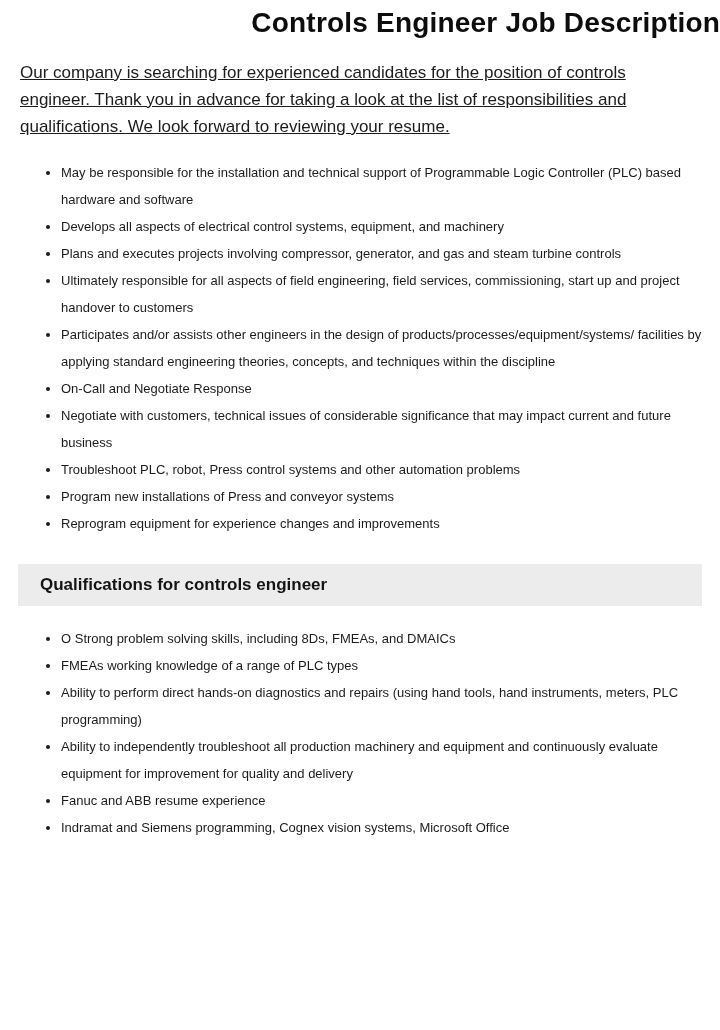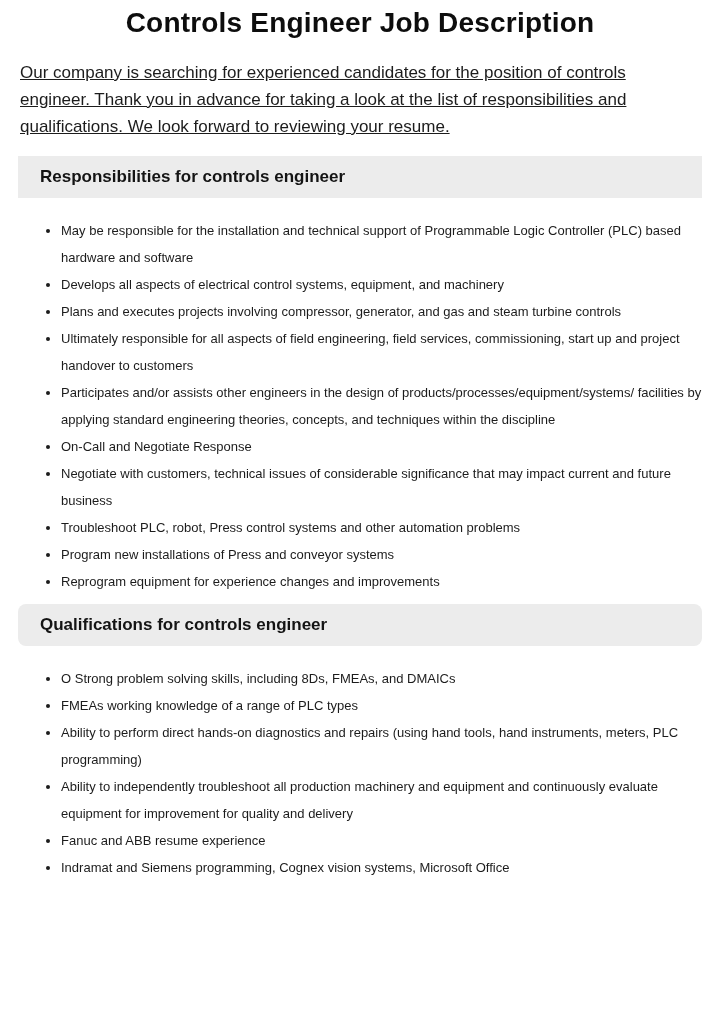--- a/index.html
+++ b/index.html
@@ -17,21 +17,21 @@
   }
   .page {
     width: 720px;
     height: 1030px;
   }
   .title {
     margin: 6px 0 0 0;
     font-size: 28px;
     line-height: 34px;
     font-weight: bold;
-    text-align: center;
+    text-align: right;
     color: #0d0d0d;
     letter-spacing: 0.2px;
   }
   .intro {
     margin: 19px 20px 0 20px;
     font-size: 17px;
     line-height: 27px;
     color: #1c1c1c;
     text-decoration: underline;
   }
@@ -42,22 +42,21 @@
     display: flex;
     align-items: center;
     padding: 0 22px;
   }
   .section-bar span {
     font-size: 17px;
     font-weight: bold;
     color: #141414;
   }
   .section-bar.second {
-    margin-top: 9px;
-    border-radius: 8px;
+    margin-top: 27px;
   }
   ul.bullets {
     margin: 19px 18px 0 0;
     padding: 0 0 0 61px;
     font-size: 13px;
     line-height: 27px;
     color: #1c1c1c;
   }
   ul.bullets li {
     margin: 0;
@@ -70,23 +69,20 @@
 </style>
 </head>
 <body>
 
 <div class="page">
 
   <h1 class="title">Controls Engineer Job Description</h1>
 
   <p class="intro">Our company is searching for experienced candidates for the position of controls engineer. Thank you in advance for taking a look at the list of responsibilities and qualifications. We look forward to reviewing your resume.</p>
 
-  <div class="section-bar">
-    <span>Responsibilities for controls engineer</span>
-  </div>
 
   <ul class="bullets">
       <li>May be responsible for the installation and technical support of Programmable Logic Controller (PLC) based hardware and software</li>
       <li>Develops all aspects of electrical control systems, equipment, and machinery</li>
       <li>Plans and executes projects involving compressor, generator, and gas and steam turbine controls</li>
       <li>Ultimately responsible for all aspects of field engineering, field services, commissioning, start up and project handover to customers</li>
       <li>Participates and/or assists other engineers in the design of products/processes/equipment/systems/ facilities by applying standard engineering theories, concepts, and techniques within the discipline</li>
       <li>On-Call and Negotiate Response</li>
       <li>Negotiate with customers, technical issues of considerable significance that may impact current and future business</li>
       <li>Troubleshoot PLC, robot, Press control systems and other automation problems</li>

